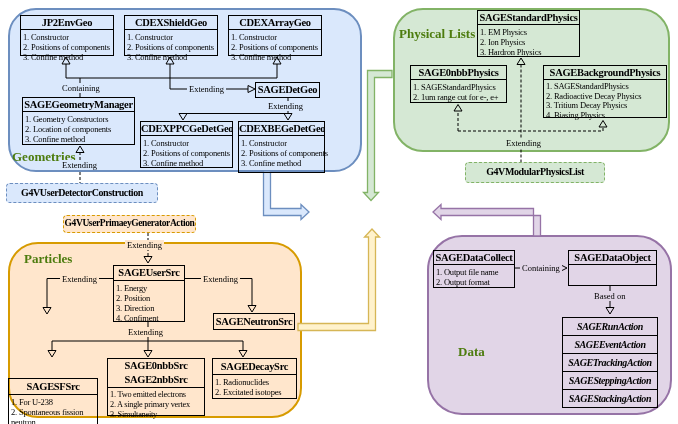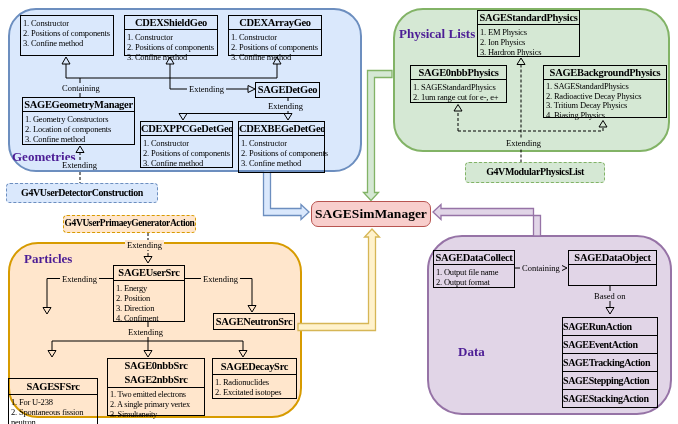--- a/index.html
+++ b/index.html
@@ -1,39 +1,39 @@
 <!DOCTYPE html>
 <html><head>
 <meta charset="utf-8">
 <style>
   html,body{margin:0;padding:0;background:#fff;}
   .canvas{position:relative;width:678px;height:424px;background:#ffffff;
           font-family:"Liberation Serif",serif;overflow:hidden;}
   .region{position:absolute;border:2px solid;box-sizing:border-box;z-index:1;}
-  .region-label{position:absolute;font-weight:bold;font-size:13px;color:#4c1d95;z-index:11;white-space:nowrap;}
+  .region-label{position:absolute;font-weight:bold;font-size:13px;color:#4d7c0f;z-index:11;white-space:nowrap;}
   svg.wires{position:absolute;left:0;top:0;z-index:5;pointer-events:none;}
   .cls{position:absolute;border:1px solid #000;box-sizing:border-box;z-index:10;background:transparent;}
   .cls .hd{font-weight:bold;text-align:center;font-size:10.5px;letter-spacing:-0.3px;
            border-bottom:1px solid #000;line-height:13px;white-space:nowrap;overflow:hidden;}
   .cls.plain .hd{border-bottom:none;}
   .cls .hd2{font-weight:bold;text-align:center;font-size:10.5px;letter-spacing:-0.3px;
             border-bottom:1px solid #000;line-height:14px;white-space:nowrap;}
   .cls ul{margin:0;padding:2px 1px 0 2px;list-style:none;font-size:8.5px;
           letter-spacing:-0.2px;line-height:10px;white-space:nowrap;}
   .cls ul.wrap{white-space:normal;}
   .dashed{position:absolute;border:1.5px dashed;box-sizing:border-box;z-index:10;
           font-weight:bold;text-align:center;border-radius:4px;font-size:10px;
           letter-spacing:-0.4px;white-space:nowrap;overflow:hidden;}
   .elabel{position:absolute;z-index:12;font-size:8.5px;line-height:10px;padding:0 2px;white-space:nowrap;}
   .mgr{position:absolute;left:311px;top:201px;width:120px;height:26px;z-index:11;
        background:#f8cecc;border:1.6px solid #b85450;border-radius:7px;box-sizing:border-box;
        font-weight:bold;font-size:13.5px;text-align:center;line-height:23px;}
   .arow{position:relative;border:1px solid #000;height:19px;margin-top:-1px;
-        font-weight:bold;font-size:10px;letter-spacing:-0.4px;text-align:left;line-height:18px;
-        box-sizing:border-box;}
+        font-weight:bold;font-size:10px;letter-spacing:-0.4px;text-align:center;line-height:18px;
+        box-sizing:border-box;font-style:italic;}
 </style>
 </head>
 <body>
 
 <div class="canvas">
 
   <div class="region" style="left:8px;top:8px;width:354px;height:164px;border-radius:28px;background:#dae8fc;border-color:#6c8ebf;"></div>
   <div class="region" style="left:393px;top:8px;width:277px;height:144px;border-radius:30px;background:#d5e8d4;border-color:#82b366;"></div>
   <div class="region" style="left:8px;top:242px;width:294px;height:176px;border-radius:30px;background:#ffe6cc;border-color:#d79b00;"></div>
   <div class="region" style="left:427px;top:235px;width:245px;height:180px;border-radius:35px;background:#e1d5e7;border-color:#9673a6;"></div>
@@ -102,23 +102,23 @@
     <polygon points="392,70.5 367.5,70.5 367.5,192.5 363.5,192.5 371,200.5 378.5,192.5 374.5,192.5 374.5,77.5 392,77.5" fill="#d5e8d4" stroke="#82b366" stroke-width="1.3"></polygon>
     <polygon points="298,323.5 368.5,323.5 368.5,237 364.5,237 372,229 379.5,237 375.5,237 375.5,330.5 298,330.5" fill="#fff2cc" stroke="#d6b656" stroke-width="1.3"></polygon>
     <polygon points="533.5,236 533.5,208.5 441,208.5 441,204.5 433,212 441,219.5 441,215.5 540.5,215.5 540.5,236" fill="#e1d5e7" stroke="#9673a6" stroke-width="1.3"></polygon>
   </svg>
 
   <div class="region-label" style="left:12px;top:149px;">Geometries</div>
   <div class="region-label" style="left:399px;top:26px;">Physical Lists</div>
   <div class="region-label" style="left:24px;top:251px;">Particles</div>
   <div class="region-label" style="left:458px;top:344px;">Data</div>
 
-  <div class="mgr">SAGESimManager</div>
 
   <div class="cls" style="left:20px;top:15px;width:94px;height:41px;">
+    <div class="hd">JP2EnvGeo</div>
     <ul>
         <li>1. Constructor</li>
         <li>2. Positions of components</li>
         <li>3. Confine method</li>
       </ul>
   </div>
   <div class="cls" style="left:124px;top:15px;width:94px;height:41px;">
     <div class="hd">CDEXShieldGeo</div>
     <ul>
         <li>1. Constructor</li>

